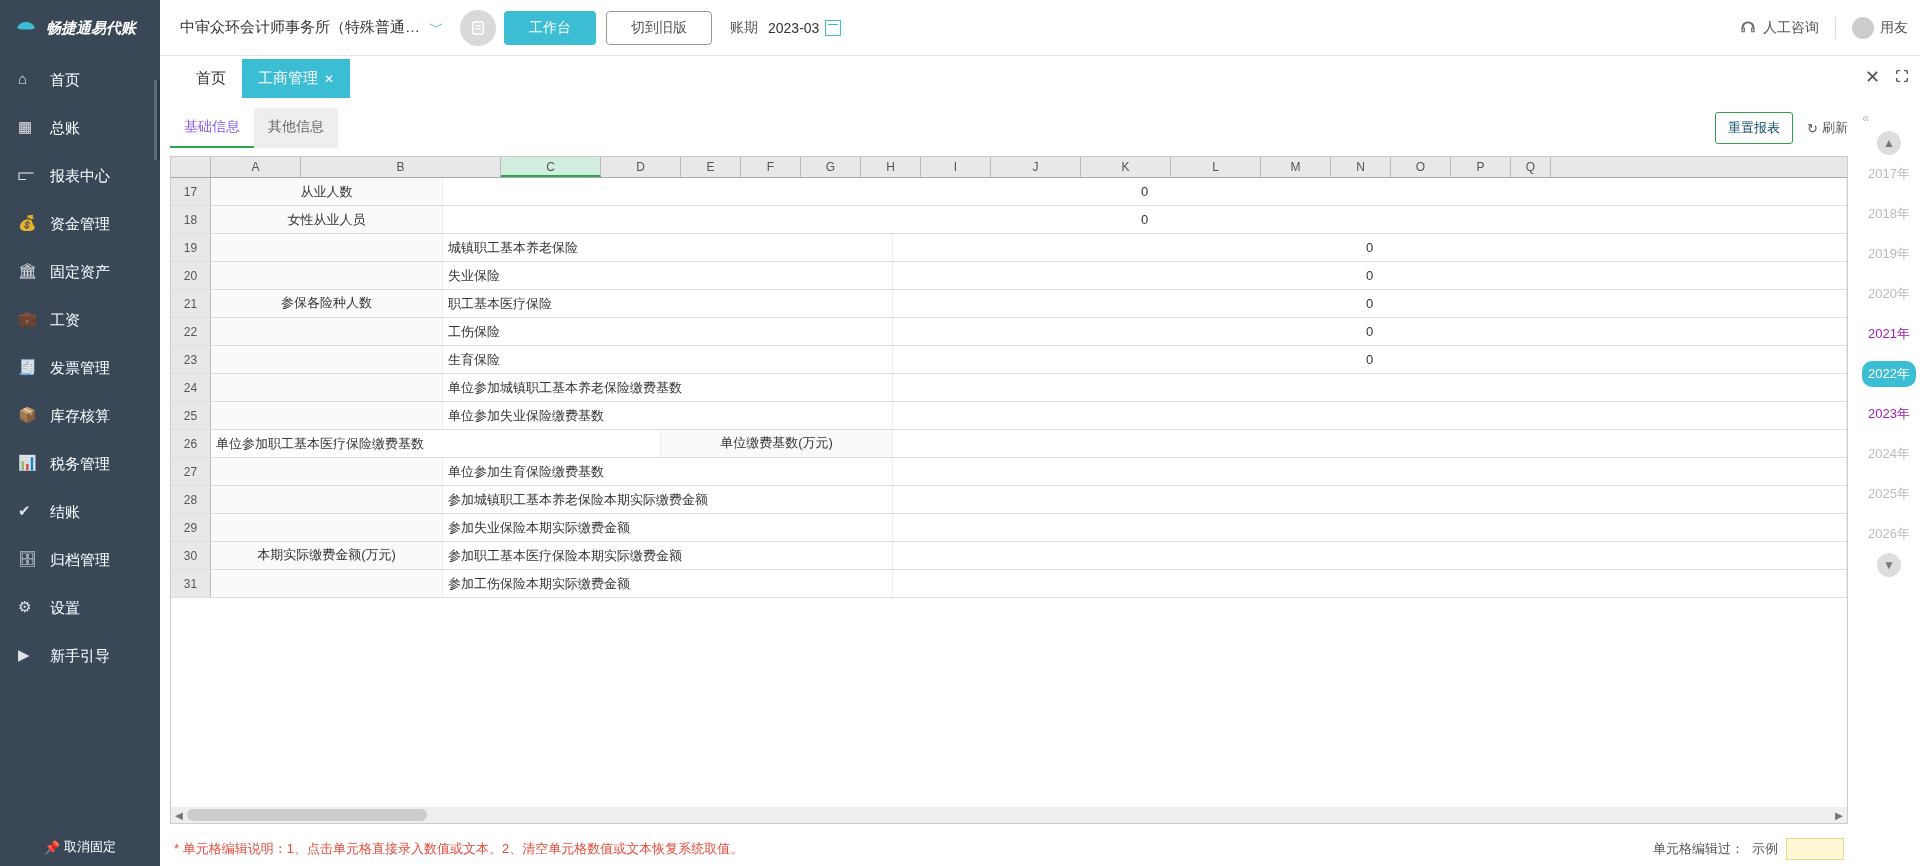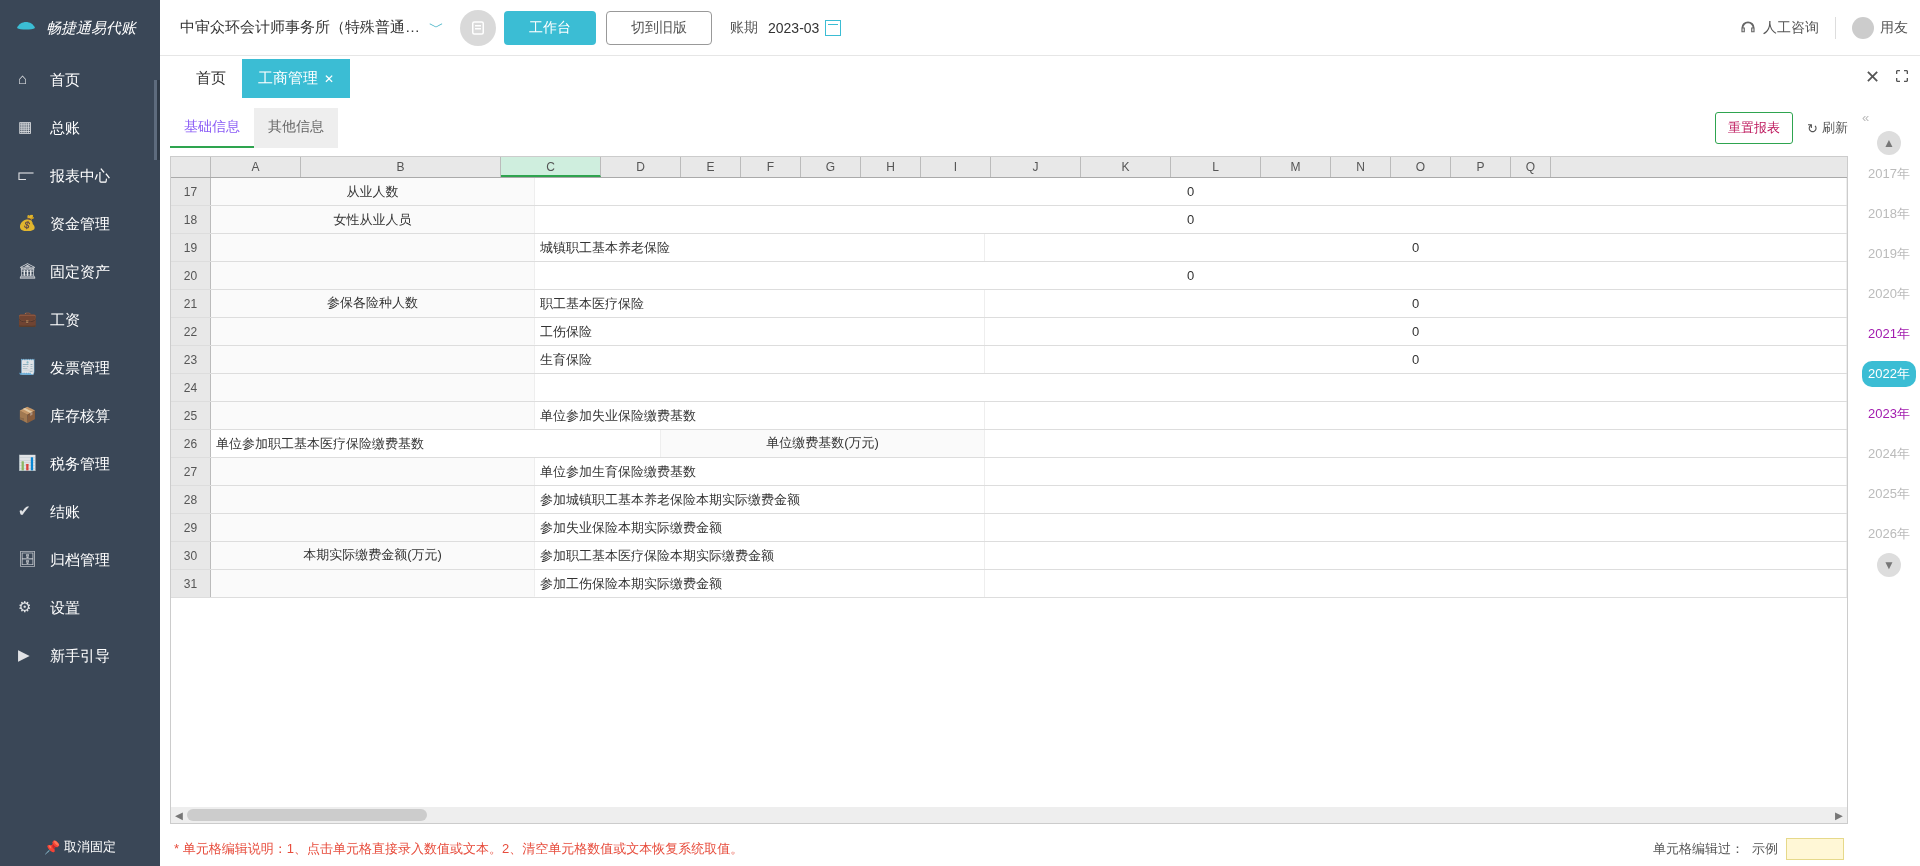--- a/index.html
+++ b/index.html
@@ -1,21 +1,21 @@
 <!DOCTYPE html>
 <html><head>
 <meta charset="utf-8">
 <style>
 * { margin: 0; padding: 0; box-sizing: border-box; }
 body { font-family: "Microsoft YaHei", sans-serif; font-size: 13px; color: #333; overflow: hidden; }
 .app { display: flex; height: 100vh; width: 100vw; }
 
 
 .sidebar { width: 160px; background: #3a4757; color: #fff; display: flex; flex-direction: column; position: relative; }
-.logo { display: flex; align-items: center; padding: 14px 12px; font-size: 15px; font-style: italic; font-weight: normal; }
+.logo { display: flex; align-items: center; padding: 14px 12px; font-size: 15px; font-style: italic; font-weight: bold; }
 .logo-icon { width: 28px; height: 28px; margin-right: 6px; display:flex; align-items:center; justify-content:center; }
 .nav-item { display: flex; align-items: center; padding: 14px 18px; cursor: pointer; font-size: 15px; }
 .nav-icon { width: 20px; height: 20px; margin-right: 12px; opacity: 0.85; }
 .sidebar-toggle { border-left: 3px solid #5d6b7d; height: 80px; width: 6px; background: #2f3a47; position: absolute; right: 0; top: 80px; }
 .pin-btn { margin-top: auto; padding: 10px; text-align: center; font-size: 13px; cursor: pointer; display:flex; align-items:center; justify-content:center; gap:4px; }
 
 
 .main { flex: 1; display: flex; flex-direction: column; background: #fff; min-width: 0; }
 
 
@@ -44,21 +44,21 @@
 .tab-fs-btn { position: absolute; right: 10px; top: 12px; cursor:pointer; color:#555; }
 
 
 .content { flex: 1; display: flex; min-height: 0; }
 .sheet-area { flex: 1; display: flex; flex-direction: column; padding: 0 10px; min-width: 0; }
 .sheet-tools { display: flex; align-items: center; padding: 8px 0; }
 .sub-tab { padding: 10px 14px; cursor: pointer; font-size: 14px; }
 .sub-tab.active { color: #8b5cf6; border-bottom: 2px solid #2ea44f; }
 .sub-tab.inactive { background: #eee; color: #666; }
 .sheet-tools-right { margin-left: auto; display: flex; gap: 14px; align-items:center; }
-.btn-green-outline { border: 1px solid #2ea44f; color: #be185d; padding: 6px 12px; border-radius: 3px; cursor: pointer; font-size: 13px; }
+.btn-green-outline { border: 1px solid #2ea44f; color: #0c4a6e; padding: 6px 12px; border-radius: 3px; cursor: pointer; font-size: 13px; }
 .refresh-link { color: #555; cursor: pointer; font-size: 13px; display:flex; align-items:center; gap:4px; }
 
 
 .sheet-wrap { flex: 1; border: 1px solid #ccc; overflow: hidden; display: flex; flex-direction: column; min-height: 0; }
 .col-headers { display: flex; background: #e8e8e8; border-bottom: 1px solid #aaa; font-size: 12px; color: #555; }
 .corner { width: 40px; border-right: 1px solid #bbb; background:#e8e8e8; height:20px; }
 .col-h { text-align: center; border-right: 1px solid #bbb; height: 20px; line-height: 20px; }
 .col-h.sel { background: #cfeede; border-bottom: 2px solid #2ea44f; }
 .grid-body { flex: 1; overflow: auto; }
 .grid-row { display: flex; border-bottom: 1px solid #ddd; height: 28px; align-items:stretch; }
@@ -84,21 +84,21 @@
 .yc-item { padding: 4px 6px; font-size: 13px; color: #bbb; cursor: pointer; border-radius: 10px; text-align:center; width:100%; }
 .yc-item.near { color: #a21caf; }
 .yc-item.active { background: #3bbdd4; color: #fff; }
 
 
 .wA{width:90px} .wB{width:200px} .wC{width:100px}
 .wD{width:80px} .wE{width:60px} .wF{width:60px} .wG{width:60px}
 .wH{width:60px} .wI{width:70px} .wJ{width:90px} .wK{width:90px}
 .wL{width:90px} .wM{width:70px} .wN{width:60px} .wO{width:60px} .wP{width:60px} .wQ{width:40px}
 .wCDEFGHIJ{width:450px}
-.wAB{width:324px}
+.wAB{width:232px}
 .spacer-vert{flex:1}
 </style>
 </head>
 <body>
 
 <div class="app">
 
   <div class="sidebar">
     <div class="logo">
       <span class="logo-icon">
@@ -270,20 +270,21 @@
               </div>
               <div class="grid-row">
                 <div class="row-h">19</div>
                 <div class="cell merged-label wAB" style="border-bottom: 1px solid transparent;"></div>
                 <div class="cell white wCDEFGHIJ">城镇职工基本养老保险</div>
                 <div class="cell val white" style="flex: 1 1 0%;">0</div>
               </div>
               <div class="grid-row">
                 <div class="row-h">20</div>
                 <div class="cell merged-label wAB" style="border-bottom: 1px solid transparent;"></div>
+                <div class="cell white wCDEFGHIJ">失业保险</div>
                 <div class="cell val white" style="flex: 1 1 0%;">0</div>
               </div>
               <div class="grid-row">
                 <div class="row-h">21</div>
                 <div class="cell merged-label wAB" style="border-bottom: 1px solid transparent;">参保各险种人数</div>
                 <div class="cell white wCDEFGHIJ">职工基本医疗保险</div>
                 <div class="cell val white" style="flex: 1 1 0%;">0</div>
               </div>
               <div class="grid-row">
                 <div class="row-h">22</div>
@@ -293,20 +294,21 @@
               </div>
               <div class="grid-row">
                 <div class="row-h">23</div>
                 <div class="cell merged-label wAB" style="border-bottom: none;"></div>
                 <div class="cell white wCDEFGHIJ">生育保险</div>
                 <div class="cell val white" style="flex: 1 1 0%;">0</div>
               </div>
               <div class="grid-row">
                 <div class="row-h">24</div>
                 <div class="cell merged-label wAB" style="border-bottom: 1px solid transparent;"></div>
+                <div class="cell white wCDEFGHIJ">单位参加城镇职工基本养老保险缴费基数</div>
                 <div class="cell val white" style="flex: 1 1 0%;"></div>
               </div>
               <div class="grid-row">
                 <div class="row-h">25</div>
                 <div class="cell merged-label wAB" style="border-bottom: 1px solid transparent;"></div>
                 <div class="cell white wCDEFGHIJ">单位参加失业保险缴费基数</div>
                 <div class="cell val white" style="flex: 1 1 0%;"></div>
               </div>
               <div class="grid-row">
                 <div class="row-h">26</div>

